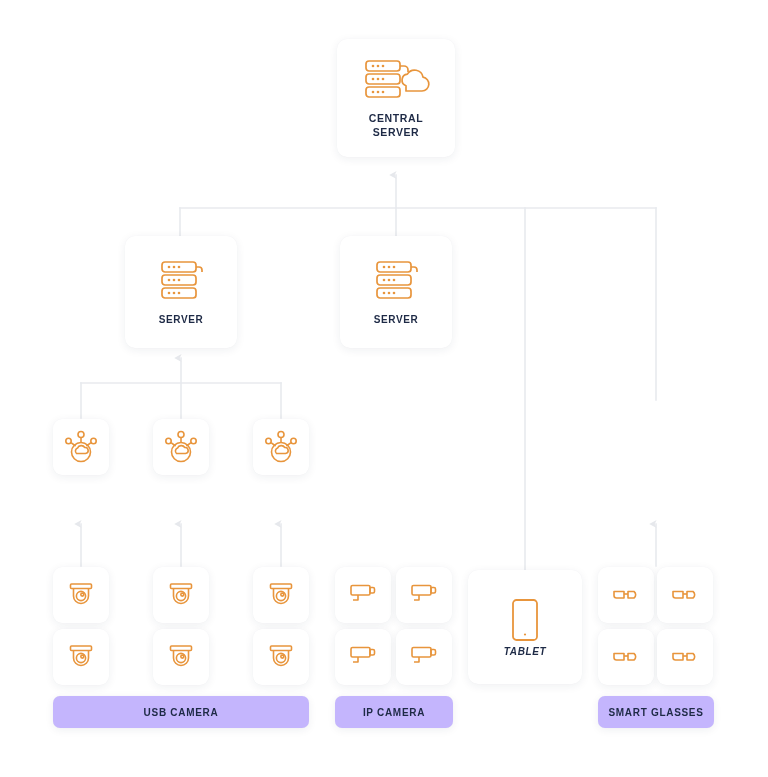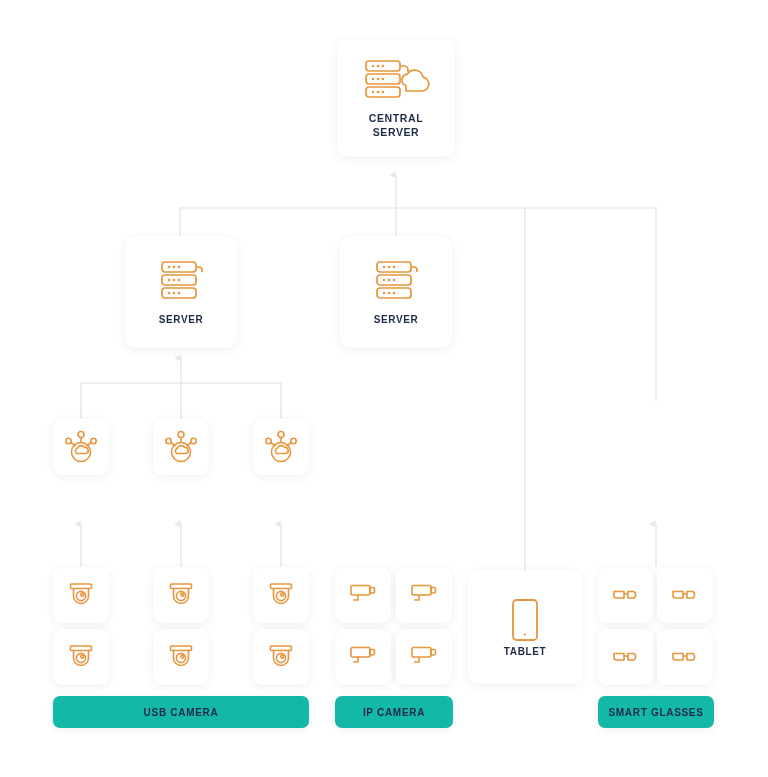--- a/index.html
+++ b/index.html
@@ -39,26 +39,26 @@
   
   .n-central{width:118px;height:118px;}
   .n-central .lbl{font-size:10.5px;margin-top:7px;}
   .n-server{width:112px;height:112px;}
   .n-server .lbl{font-size:10px;margin-top:8px;}
   .n-edge{width:56px;height:56px;border-radius:9px;}
   .n-dedge{width:118px;height:118px;}
   .n-dedge .lbl{font-size:9.5px;margin-top:8px;}
   .n-dev{width:56px;height:56px;border-radius:9px;}
   .n-tablet{width:114px;height:114px;}
-  .n-tablet .lbl{font-size:10px;}
+  .n-tablet .lbl{font-size:10px;font-style:italic;}
 
   
   .grouplabel{
     position:absolute;
-    background:#14b8a6;
+    background:#c4b5fd;
     border-radius:7px;
     box-shadow:0 2px 9px rgba(30,40,70,.07), 0 0 1px rgba(30,40,70,.05);
     display:flex;align-items:center;justify-content:center;
     color:#1e2a46;font-weight:bold;font-size:10px;letter-spacing:.7px;
     text-transform:uppercase;
     box-sizing:border-box;
   }
 </style>
 </head>
 <body>

